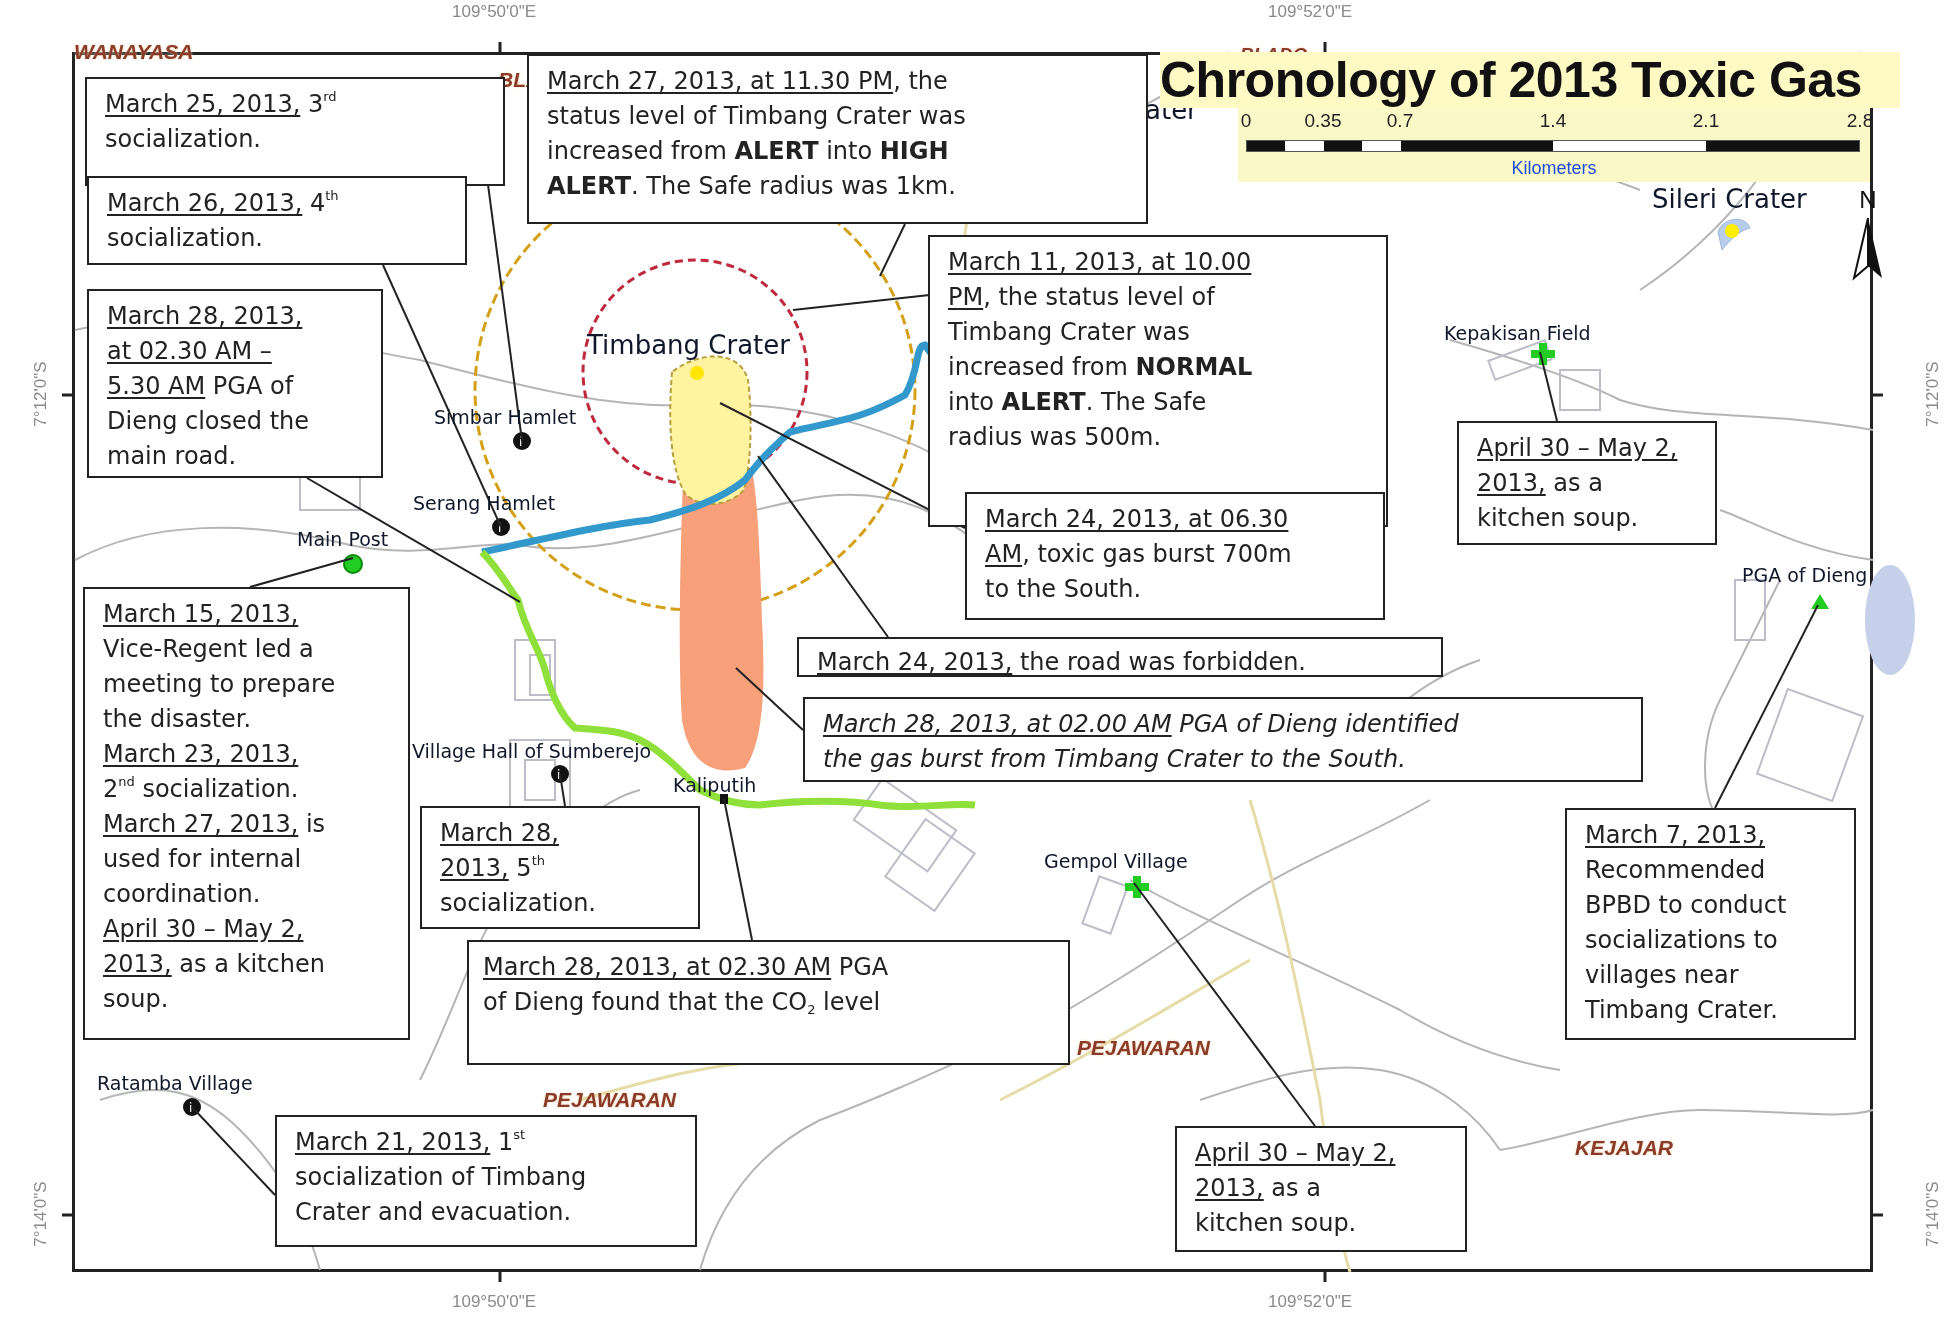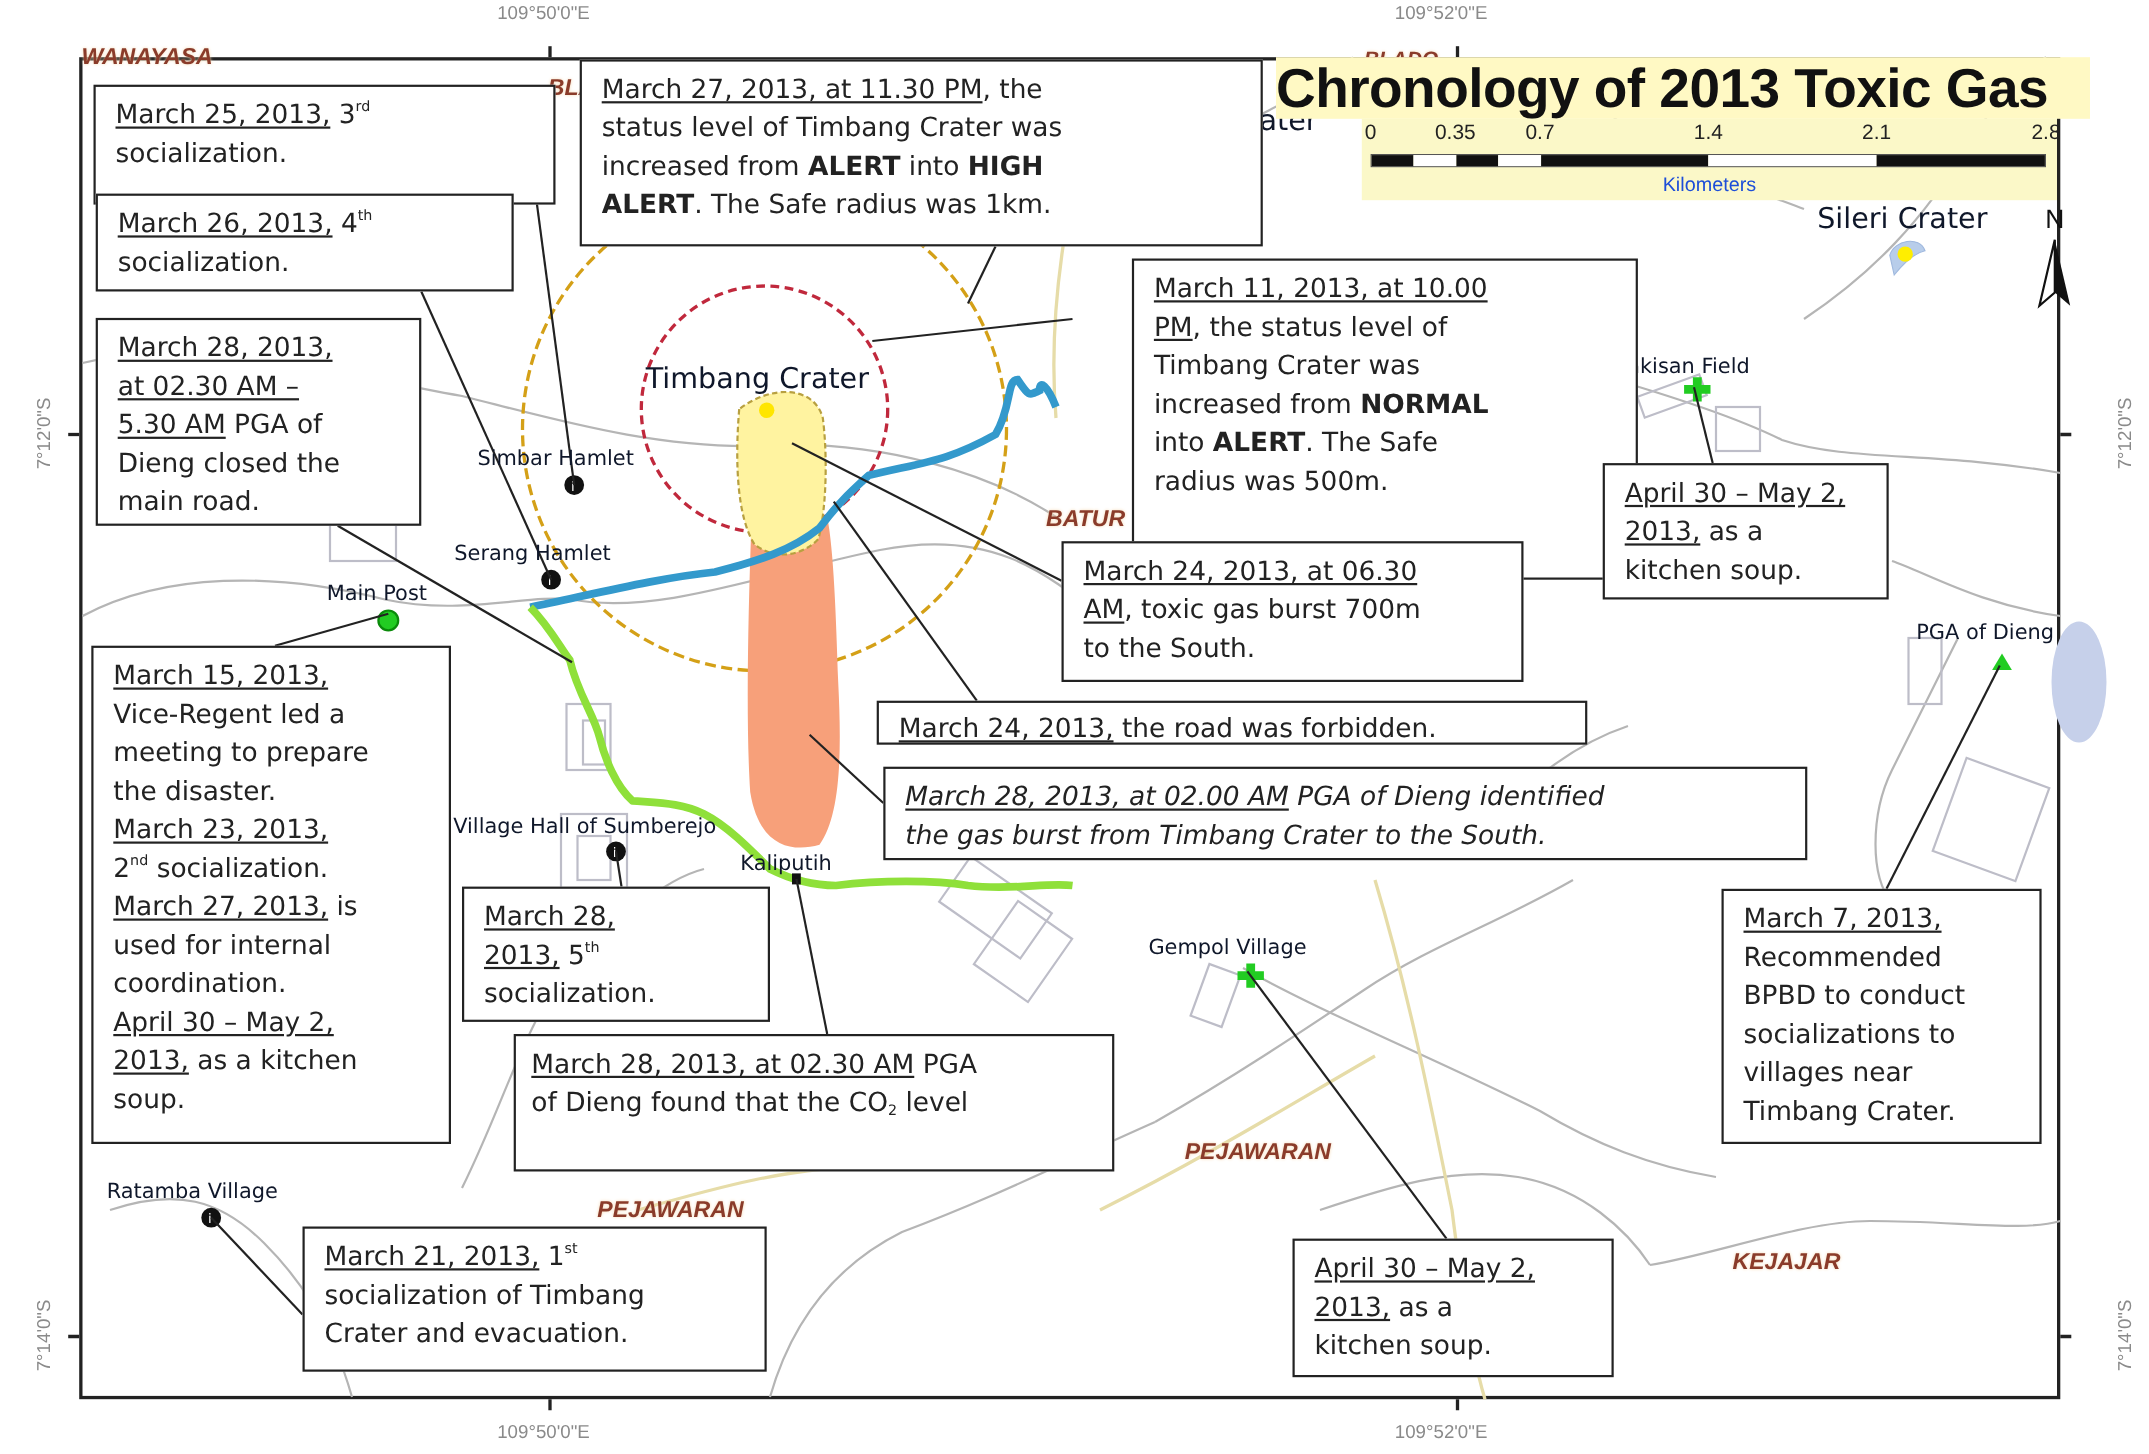--- a/index.html
+++ b/index.html
@@ -216,21 +216,21 @@
   <span>main road.</span>
 </div>
 
 <div class="callout" style="left:527px;top:54px;width:621px;height:170px;">
   <u>March 27, 2013, at 11.30 PM</u><span>, the</span><br>
   <span>status level of Timbang Crater was</span><br>
   <span>increased from </span><b>ALERT</b><span> into </span><b>HIGH</b><br>
   <b>ALERT</b><span>. The Safe radius was 1km.</span>
 </div>
 
-<div class="callout" style="left:1029px;top:235px;width:460px;height:292px;">
+<div class="callout" style="left:928px;top:235px;width:460px;height:292px;">
   <u>March 11, 2013, at 10.00</u><br>
   <u>PM</u><span>, the status level of</span><br>
   <span>Timbang Crater was</span><br>
   <span>increased from </span><b>NORMAL</b><br>
   <span>into </span><b>ALERT</b><span>. The Safe</span><br>
   <span>radius was 500m.</span>
 </div>
 
 <div class="callout" style="left:965px;top:492px;width:420px;height:128px;">
   <u>March 24, 2013, at 06.30</u><br>
@@ -261,21 +261,21 @@
   <u>2013,</u><span> as a kitchen</span><br>
   <span>soup.</span>
 </div>
 
 <div class="callout" style="left:420px;top:806px;width:280px;height:123px;">
   <u>March 28,</u><br>
   <u>2013,</u><span> 5</span><sup>th</sup><br>
   <span>socialization.</span>
 </div>
 
-<div class="callout" style="left:467px;top:940px;width:546px;height:125px;padding-left:14px;">
+<div class="callout" style="left:467px;top:940px;width:603px;height:125px;padding-left:14px;">
   <u>March 28, 2013, at 02.30 AM</u><span> PGA</span><br>
   <span>of Dieng found that the CO</span><sub>2</sub><span> level</span><br>
 </div>
 
 <div class="callout" style="left:275px;top:1115px;width:422px;height:132px;">
   <u>March 21, 2013,</u><span> 1</span><sup>st</sup><br>
   <span>socialization of Timbang</span><br>
   <span>Crater and evacuation.</span>
 </div>
 

